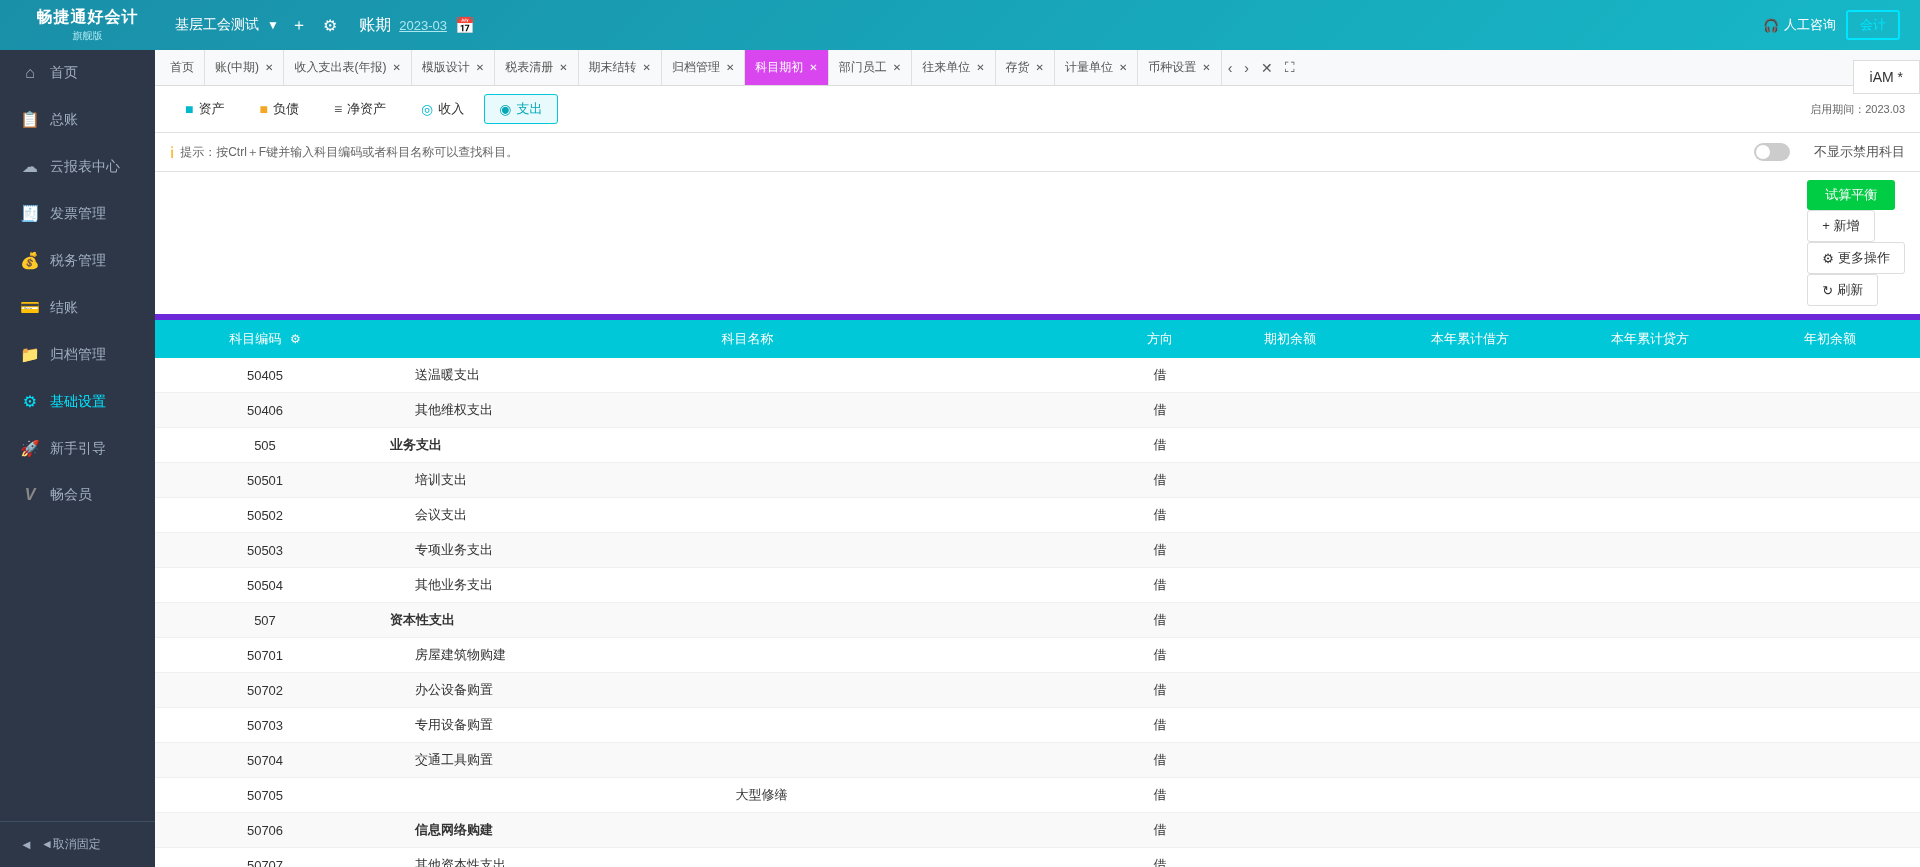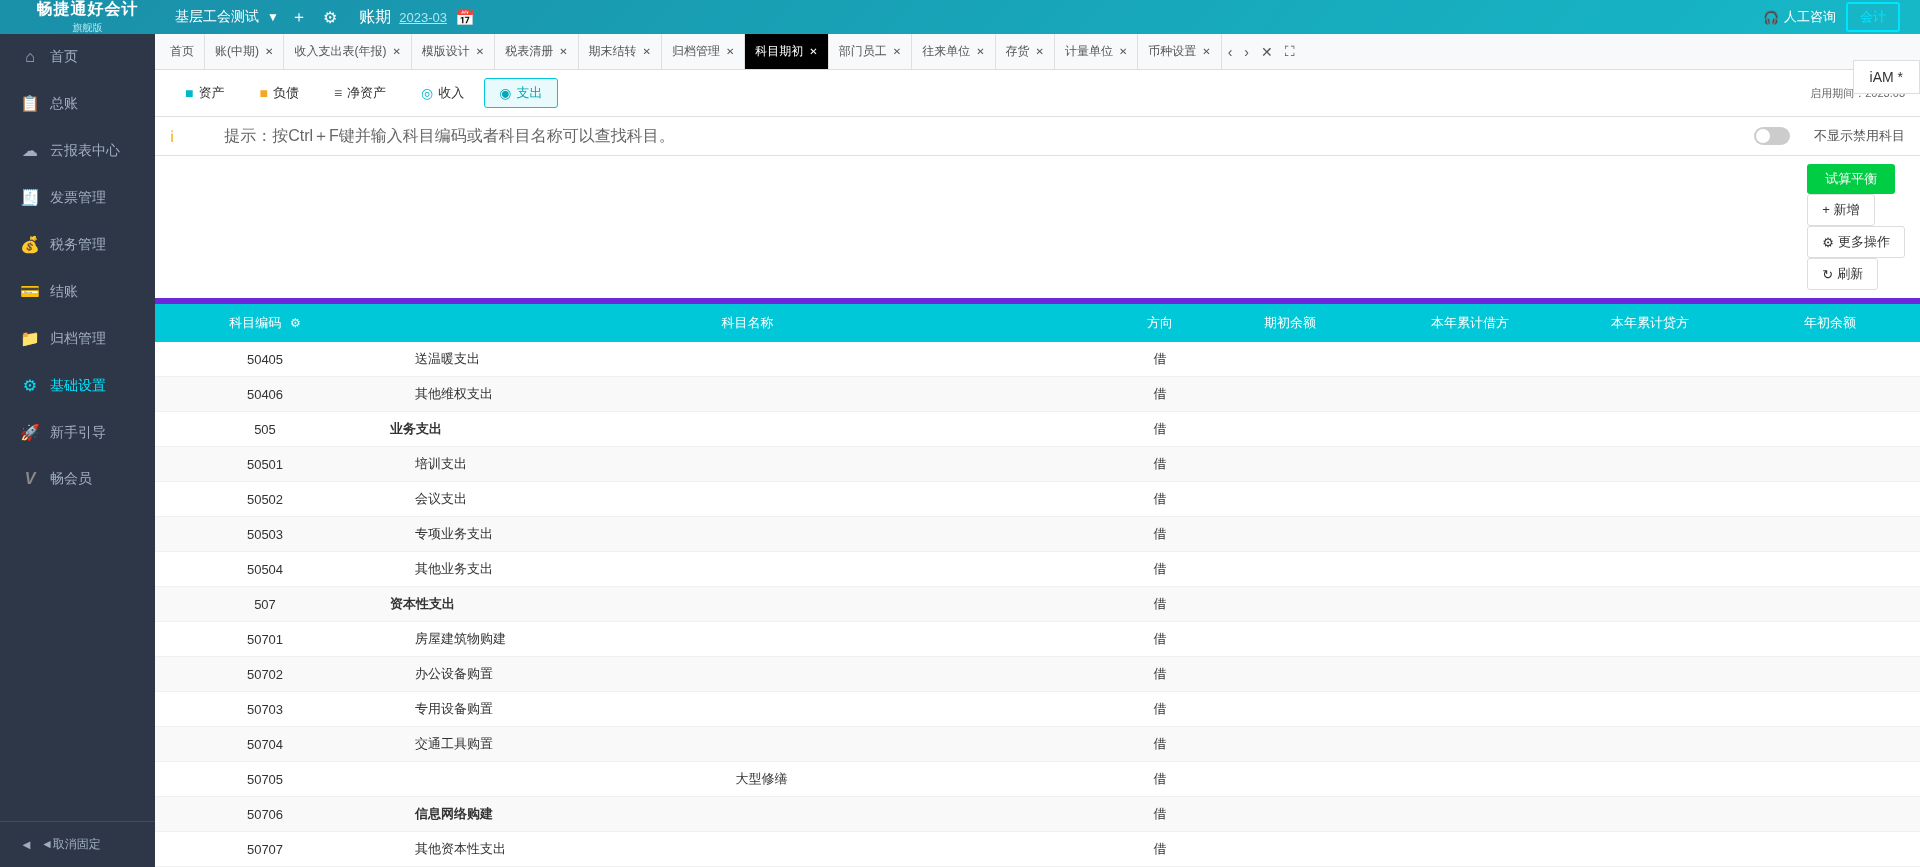--- a/index.html
+++ b/index.html
@@ -1,20 +1,20 @@
 <!DOCTYPE html>
 <html><head>
   <meta charset="utf-8">
   <style>
     * { box-sizing: border-box; margin: 0; padding: 0; font-family: 'Microsoft YaHei', '微软雅黑', Arial, sans-serif; }
     body { background: #f0f2f5; width: 1920px; height: 867px; overflow: hidden; display: flex; flex-direction: column; }
 
     
     .top-header {
-      height: 34px;
+      height: 50px;
       background: linear-gradient(135deg, #1a8fa8 0%, #16b8c8 100%);
       display: flex;
       align-items: center;
       padding: 6px 10px;
       flex-shrink: 0;
     }
     .logo-area {
       width: 155px;
       display: flex;
       flex-direction: column;
@@ -107,21 +107,21 @@
       gap: 4px;
       padding: 0 10px;
       height: 100%;
       font-size: 12px;
       color: #555;
       cursor: pointer;
       white-space: nowrap;
       border-right: 1px solid #e0e0e0;
     }
     .tab-item.active {
-      background: #000000;
+      background: #d946ef;
       color: white;
     }
     .tab-close { font-size: 10px; color: inherit; cursor: pointer; margin-left: 2px; }
     .tab-nav-btn { padding: 0 6px; font-size: 14px; color: #555; cursor: pointer; }
 
     
     .sub-tab-bar {
       background: white;
       border-bottom: 1px solid #e0e0e0;
       display: flex;
@@ -413,21 +413,21 @@
       </div>
       <div class="sub-tab active">
         <span class="tab-icon" style="color:#00a8b8;">◉</span>
         <span>支出</span>
       </div>
       <span class="period-info">启用期间：2023.03</span>
     </div>
 
     <div style="background:white; border-bottom:1px solid #e0e0e0; display:flex; align-items:center; padding:8px 15px; flex-shrink:0;">
       <span style="color:#faad14;margin-right:6px;">ℹ</span>
-      <span style="font-size:16px;color:#666;margin-left:44px;">提示：按Ctrl＋F键并输入科目编码或者科目名称可以查找科目。</span>
+      <span style="font-size:12px;color:#666;">提示：按Ctrl＋F键并输入科目编码或者科目名称可以查找科目。</span>
       <div style="margin-left:auto;display:flex;align-items:center;gap:24px;">
         <div class="toggle-switch"></div>
         <span class="toggle-label">不显示禁用科目</span>
       </div>
     </div>
 
     <div class="toolbar">
         <div style="margin-left:auto;"><button class="btn-primary">试算平衡</button><button class="btn-default">+ 新增</button><button class="btn-default">
         <span>⚙</span>
         <span>更多操作</span>

